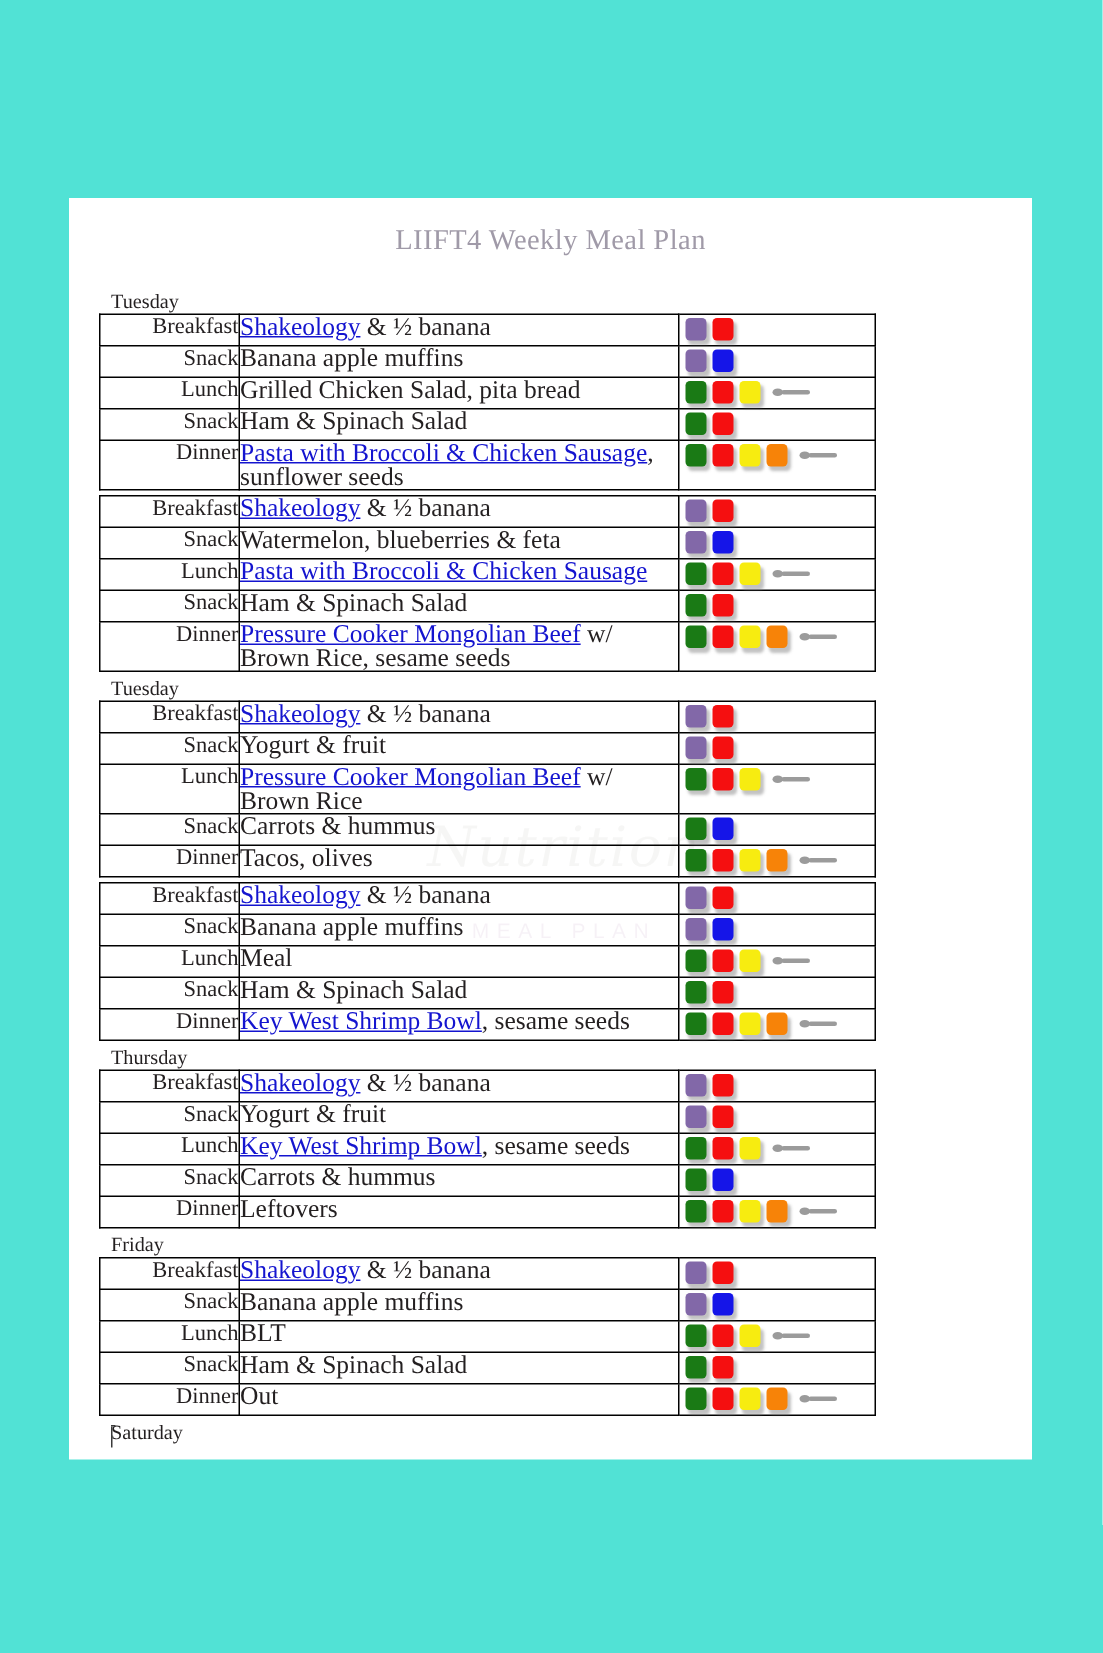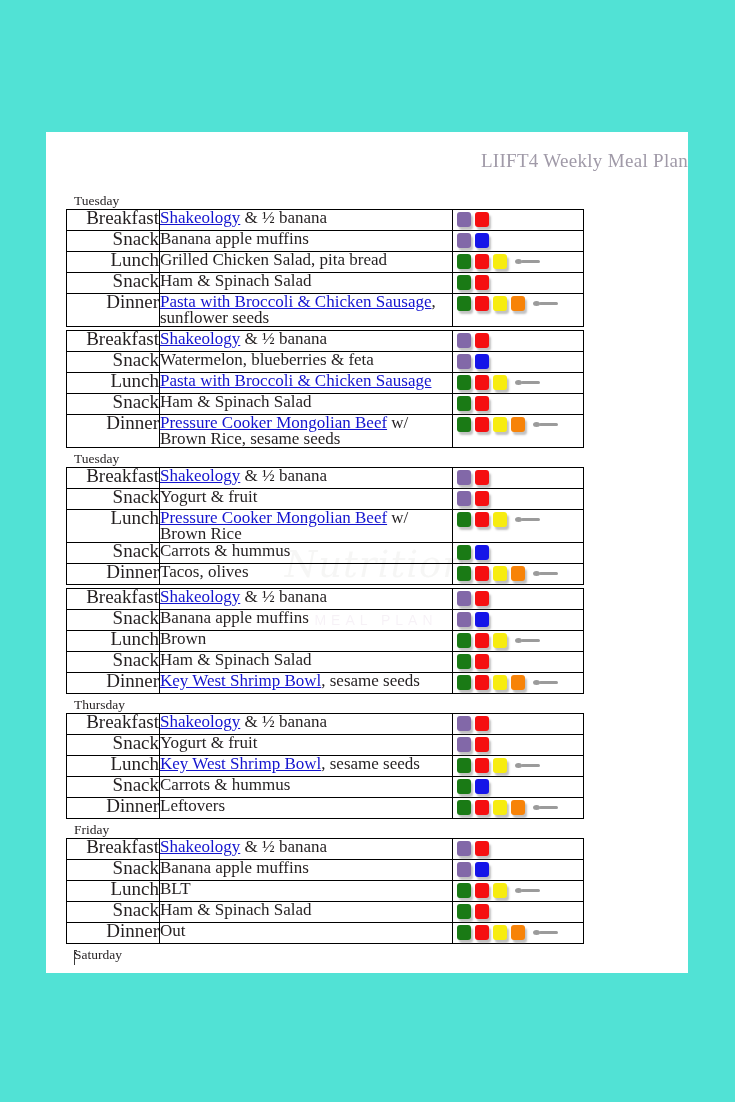--- a/index.html
+++ b/index.html
@@ -55,21 +55,21 @@
     margin-top: 26px;
     white-space: nowrap;
   }
 
   #content {
     position: relative;
     z-index: 2;
   }
 
   .doc-title {
-    text-align: right;
+    text-align: center;
     font-family: "Liberation Serif", serif;
     font-size: 19px;
     color: #a09aa8;
     padding-top: 18px;
     letter-spacing: 0.3px;
   }
 
   .days {
     margin-top: 21px;
     padding-left: 20px;
@@ -97,21 +97,21 @@
     border: 1px solid #000000;
     padding: 0;
     vertical-align: top;
   }
 
   td.meal-label {
     width: 92px;
     text-align: right;
     padding: 1px 5px 1px 2px;
     font-family: "Liberation Serif", serif;
-    font-size: 19px;
+    font-size: 15px;
     color: #231f20;
     line-height: 16px;
     white-space: nowrap;
   }
   td.meal-desc {
     width: 292px;
     text-align: left;
     padding: 1px 4px 1px 5px;
     font-family: "Liberation Serif", serif;
     font-size: 17px;
@@ -432,21 +432,21 @@
                 <td class="meal-desc"><span>Banana apple muffins</span></td>
                 <td class="containers">
                   <div class="chip-row">
                     <span class="chip purple"></span>
                     <span class="chip blue"></span>
                   </div>
                 </td>
               </tr>
               <tr>
                 <td class="meal-label">Lunch</td>
-                <td class="meal-desc"><span>Brown</span></td>
+                <td class="meal-desc"><span>Meal</span></td>
                 <td class="containers">
                   <div class="chip-row">
                     <span class="chip green"></span>
                     <span class="chip red"></span>
                     <span class="chip yellow"></span>
                     <span class="spoon">
                       <span class="bowl"></span>
                       <span class="handle"></span>
                     </span>
                   </div>

